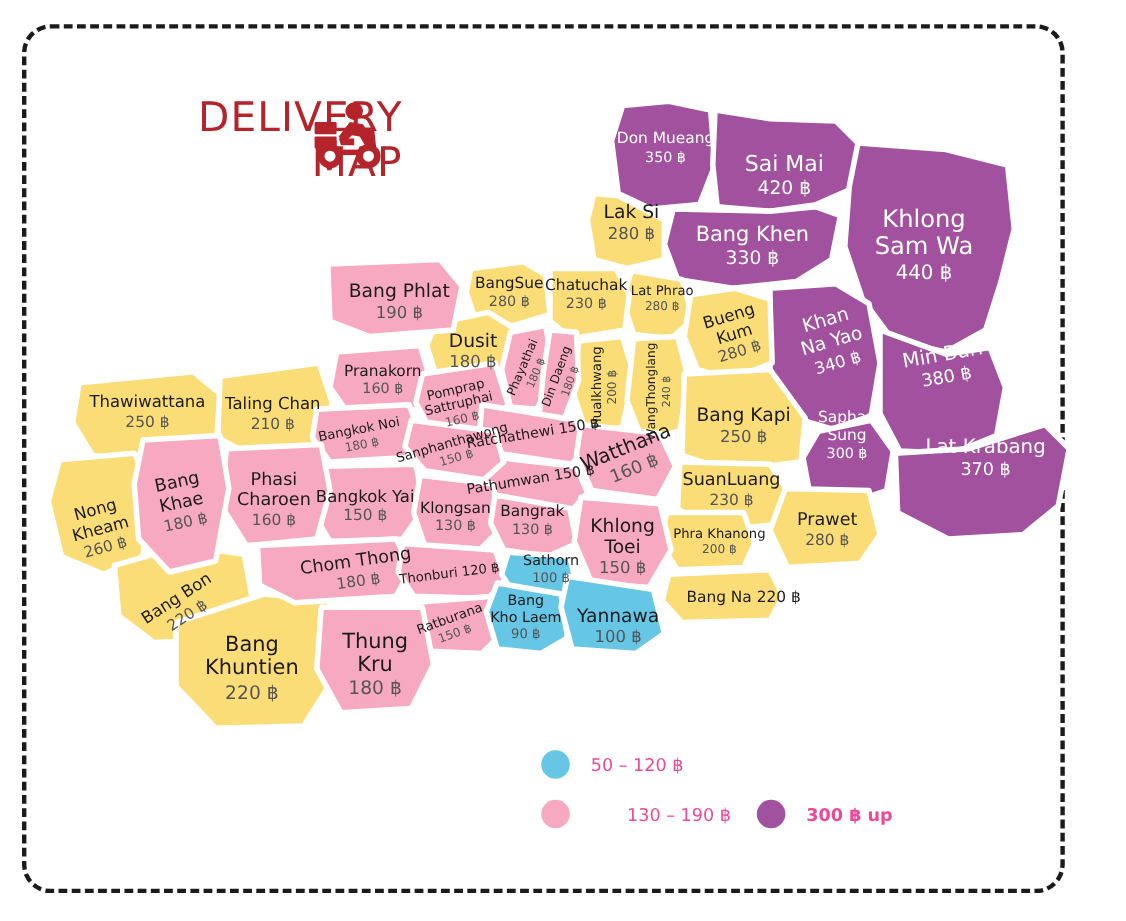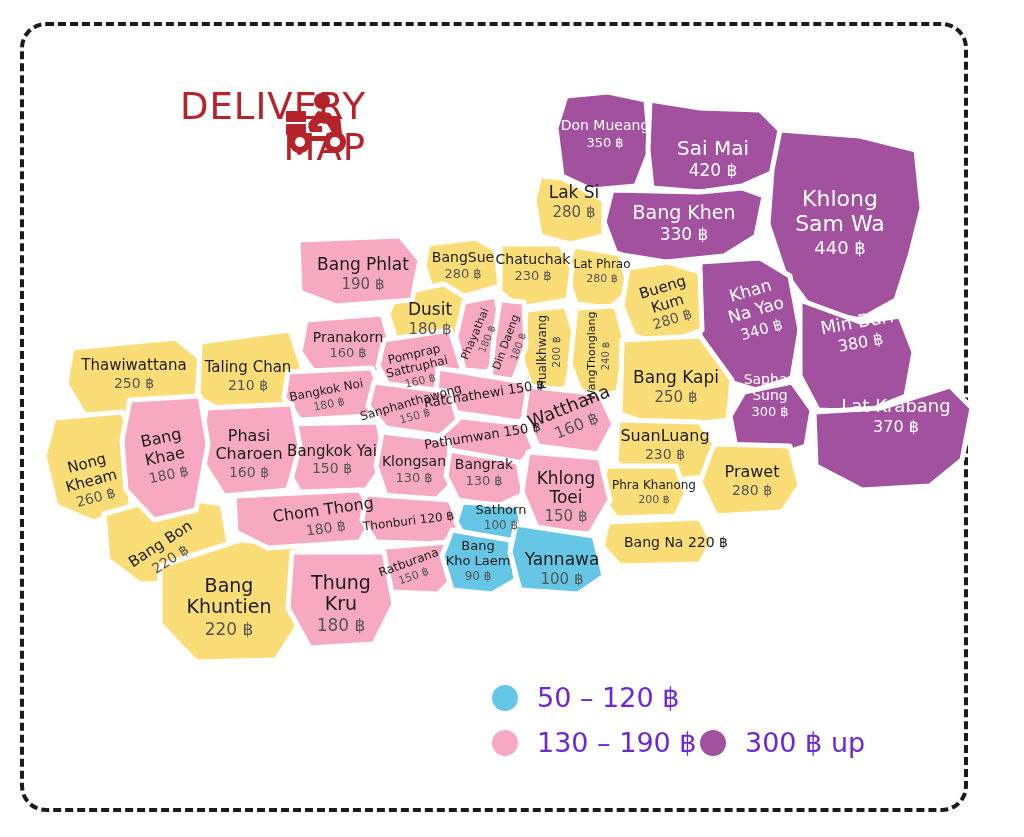--- a/index.html
+++ b/index.html
@@ -19,21 +19,21 @@
     font-family:"DejaVu Sans","Liberation Sans",sans-serif;
   }
   #scooter-icon{position:absolute;left:182px;top:4px;width:72px;height:66px;}
   #map-svg{position:absolute;left:0;top:0;width:1024px;height:837px;}
   .dlabel{font-family:"DejaVu Sans","Liberation Sans",sans-serif;text-anchor:middle;}
   .dname{font-weight:400;}
   .dprice{font-weight:400;}
   #legend{position:absolute;left:492px;top:682px;width:400px;height:76px;}
   .leg-item{position:absolute;display:flex;align-items:center;}
   .leg-dot{width:26px;height:26px;border-radius:50%;flex:0 0 auto;}
-  .leg-label{margin-left:19px;color:#6d28d9;font-size:27px;white-space:nowrap;
+  .leg-label{margin-left:19px;color:#ec4899;font-size:16px;white-space:nowrap;
     font-family:"DejaVu Sans","Liberation Sans",sans-serif;}
 </style>
 </head>
 <body>
 
 <div id="frame"></div>
 
 <svg id="map-svg" viewBox="0 0 1024 837">
   <g stroke="#ffffff" stroke-width="5" stroke-linejoin="round">
 
@@ -308,21 +308,21 @@
       <rect x="30" y="46" width="20" height="5"></rect>
     </g>
   </svg>
 </div>
 
 <div id="legend">
   <div class="leg-item" style="left:0;top:0;">
     <span class="leg-dot" style="background:#66c6e5"></span>
     <span class="leg-label">50 – 120 ฿</span>
   </div>
-  <div class="leg-item" style="left:0;top:45px;">
+  <div class="leg-item" style="left:0;top:45px;gap:33px;">
     <span class="leg-dot" style="background:#f6a9c0"></span>
     <span class="leg-label">130 – 190 ฿</span>
   </div>
-  <div class="leg-item" style="left:208px;top:45px;">
+  <div class="leg-item" style="left:196px;top:45px;font-weight:bold;">
     <span class="leg-dot" style="background:#a2519f"></span>
     <span class="leg-label">300 ฿ up</span>
   </div>
 </div>
 
 </body></html>

